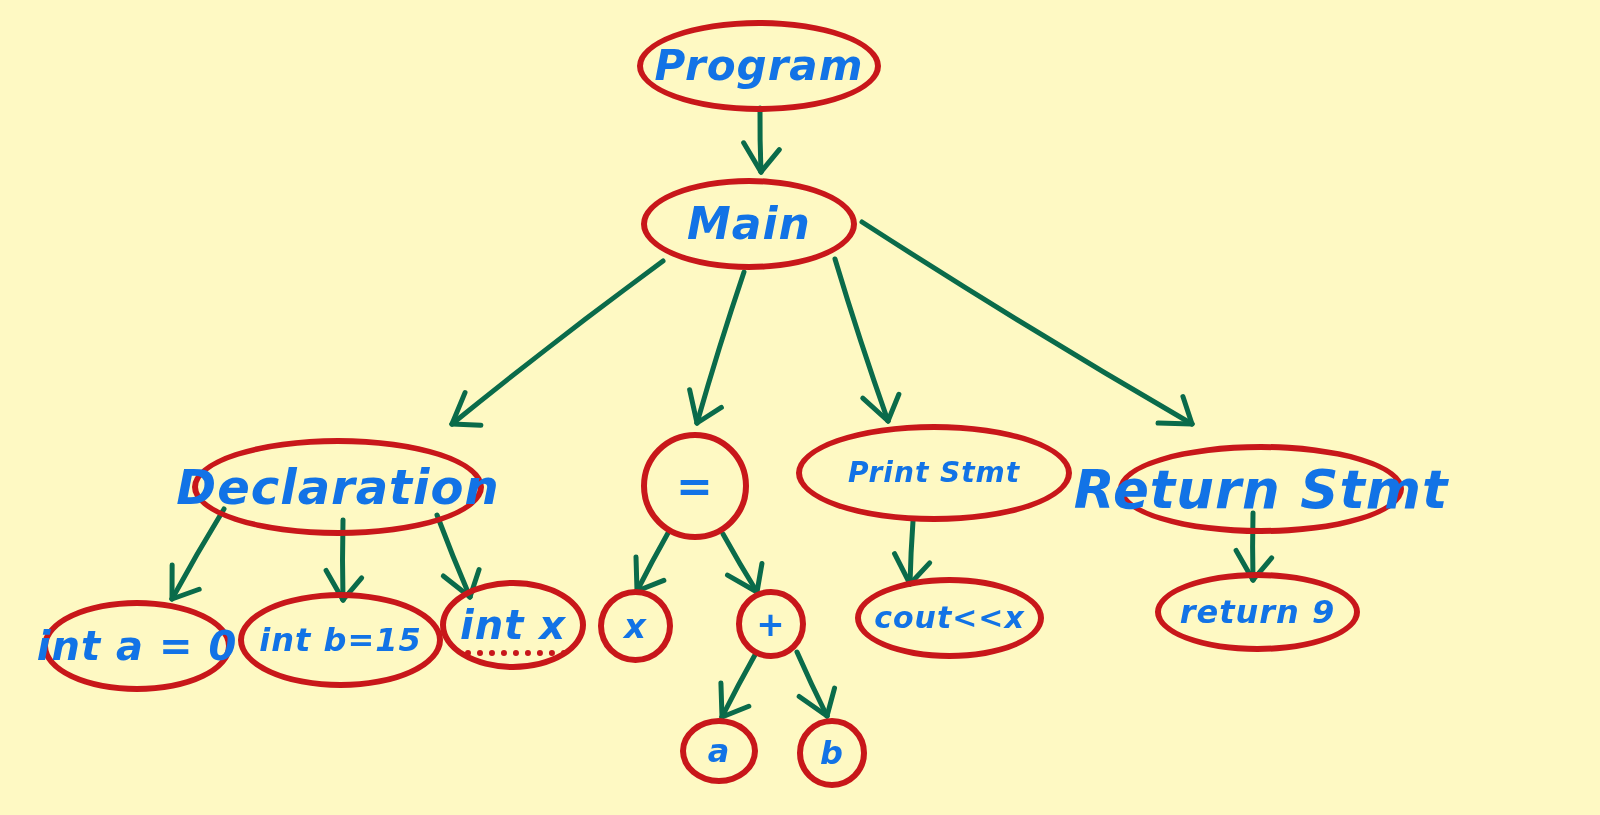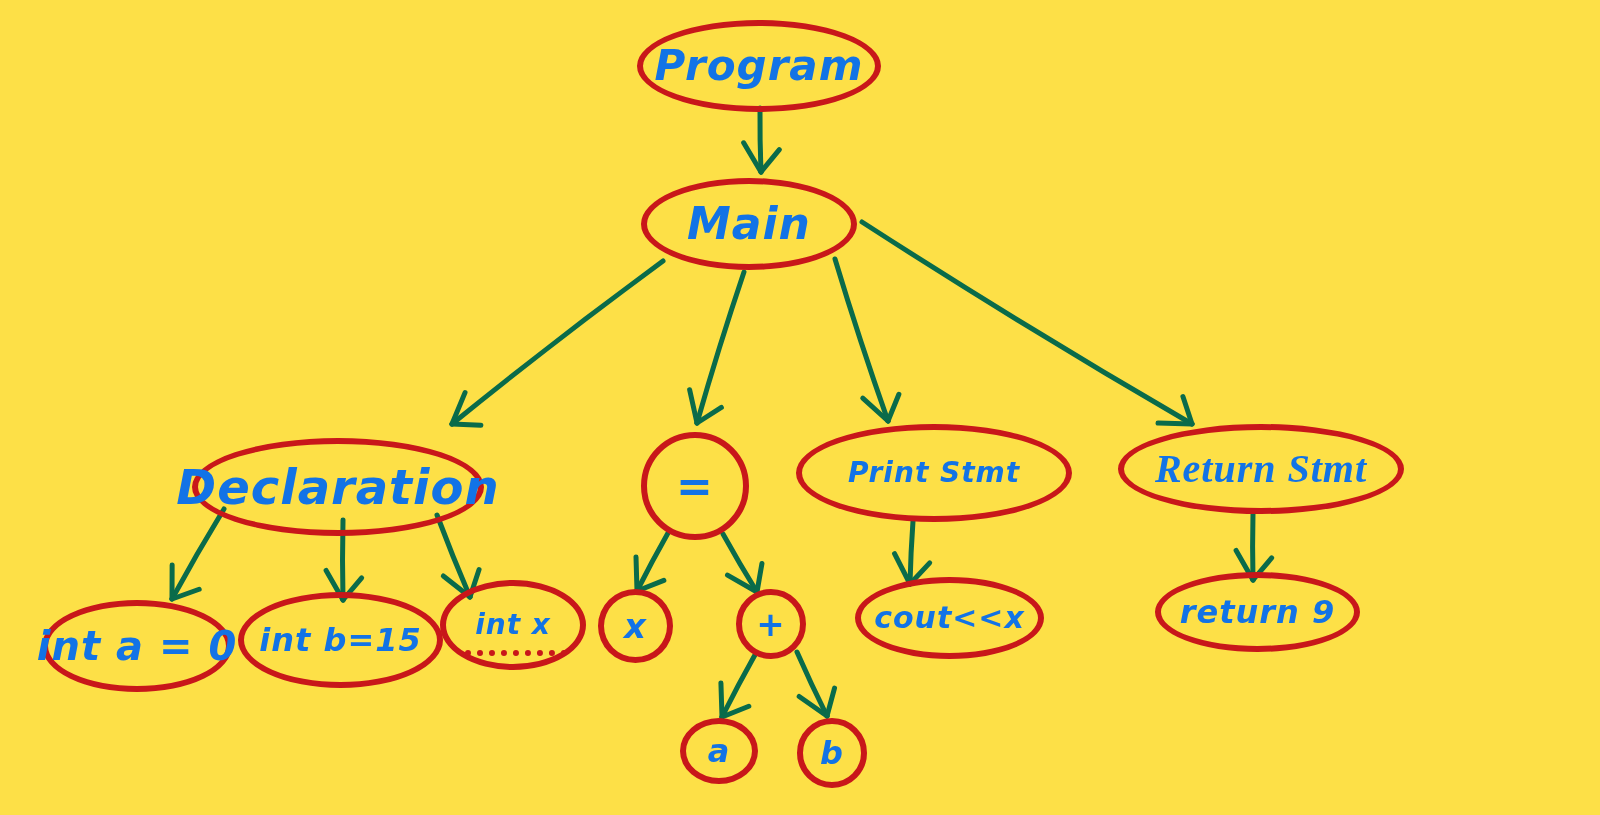--- a/index.html
+++ b/index.html
@@ -4,21 +4,21 @@
 <style>
   html, body {
     margin: 0;
     padding: 0;
     background: #f7d7cb;
   }
   #canvas {
     position: relative;
     width: 1600px;
     height: 815px;
-    background: #fde047;
+    background: #fef9c3;
     overflow: hidden;
     font-family: "DejaVu Sans", sans-serif;
   }
   #edges {
     position: absolute;
     inset: 0;
     width: 1600px;
     height: 815px;
     pointer-events: none;
   }
@@ -146,30 +146,30 @@
       </div>
       <div class="node" style="left: 192px; top: 438px; width: 292px; height: 98px; font-size: 48px;">
         <span>Declaration</span>
       </div>
       <div class="node" style="left: 641px; top: 432px; width: 108px; height: 108px; font-size: 44px;">
         <span>=</span>
       </div>
       <div class="node" style="left: 796px; top: 424px; width: 276px; height: 98px; font-size: 28px;">
         <span>Print Stmt</span>
       </div>
-      <div class="node" style="left: 1118px; top: 424px; width: 286px; height: 90px; font-size: 40px; font-family: Liberation Serif, serif;">
+      <div class="node" style="left: 1118px; top: 444px; width: 286px; height: 90px; font-size: 53px;">
         <span>Return Stmt</span>
       </div>
       <div class="node" style="left: 42px; top: 600px; width: 190px; height: 92px; font-size: 40px;">
         <span>int a = 0</span>
       </div>
       <div class="node" style="left: 238px; top: 592px; width: 205px; height: 96px; font-size: 32px; align-items: center;">
         <span>int b=15</span>
       </div>
-      <div class="node dotted-underline" style="left: 440px; top: 580px; width: 146px; height: 90px; font-size: 28px;">
+      <div class="node dotted-underline" style="left: 440px; top: 580px; width: 146px; height: 90px; font-size: 40px;">
         <span>int x</span>
       </div>
       <div class="node" style="left: 598px; top: 589px; width: 75px; height: 74px; font-size: 34px;">
         <span>x</span>
       </div>
       <div class="node" style="left: 736px; top: 589px; width: 70px; height: 70px; font-size: 34px;">
         <span>+</span>
       </div>
       <div class="node" style="left: 855px; top: 577px; width: 189px; height: 82px; font-size: 30px;">
         <span>cout&lt;&lt;x</span>

